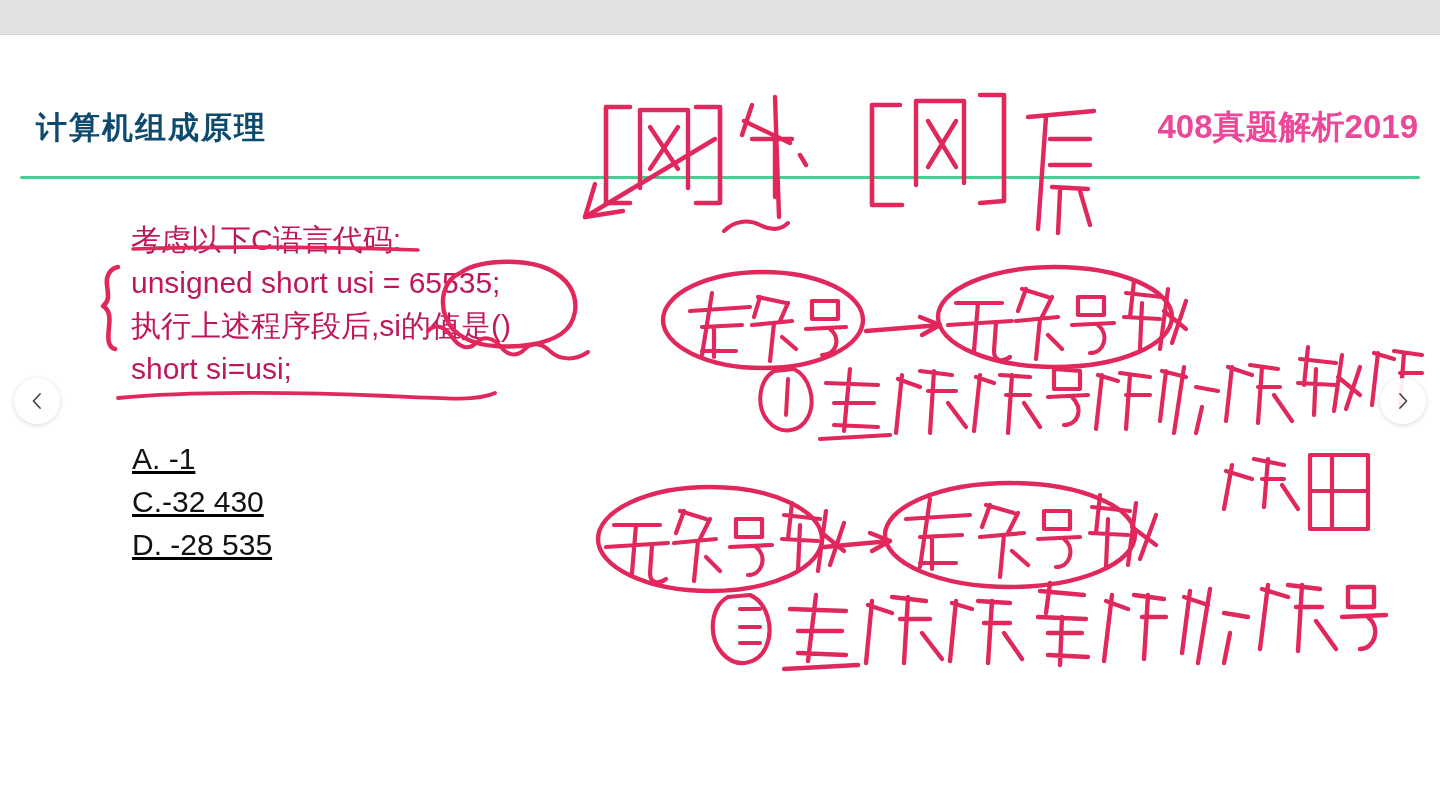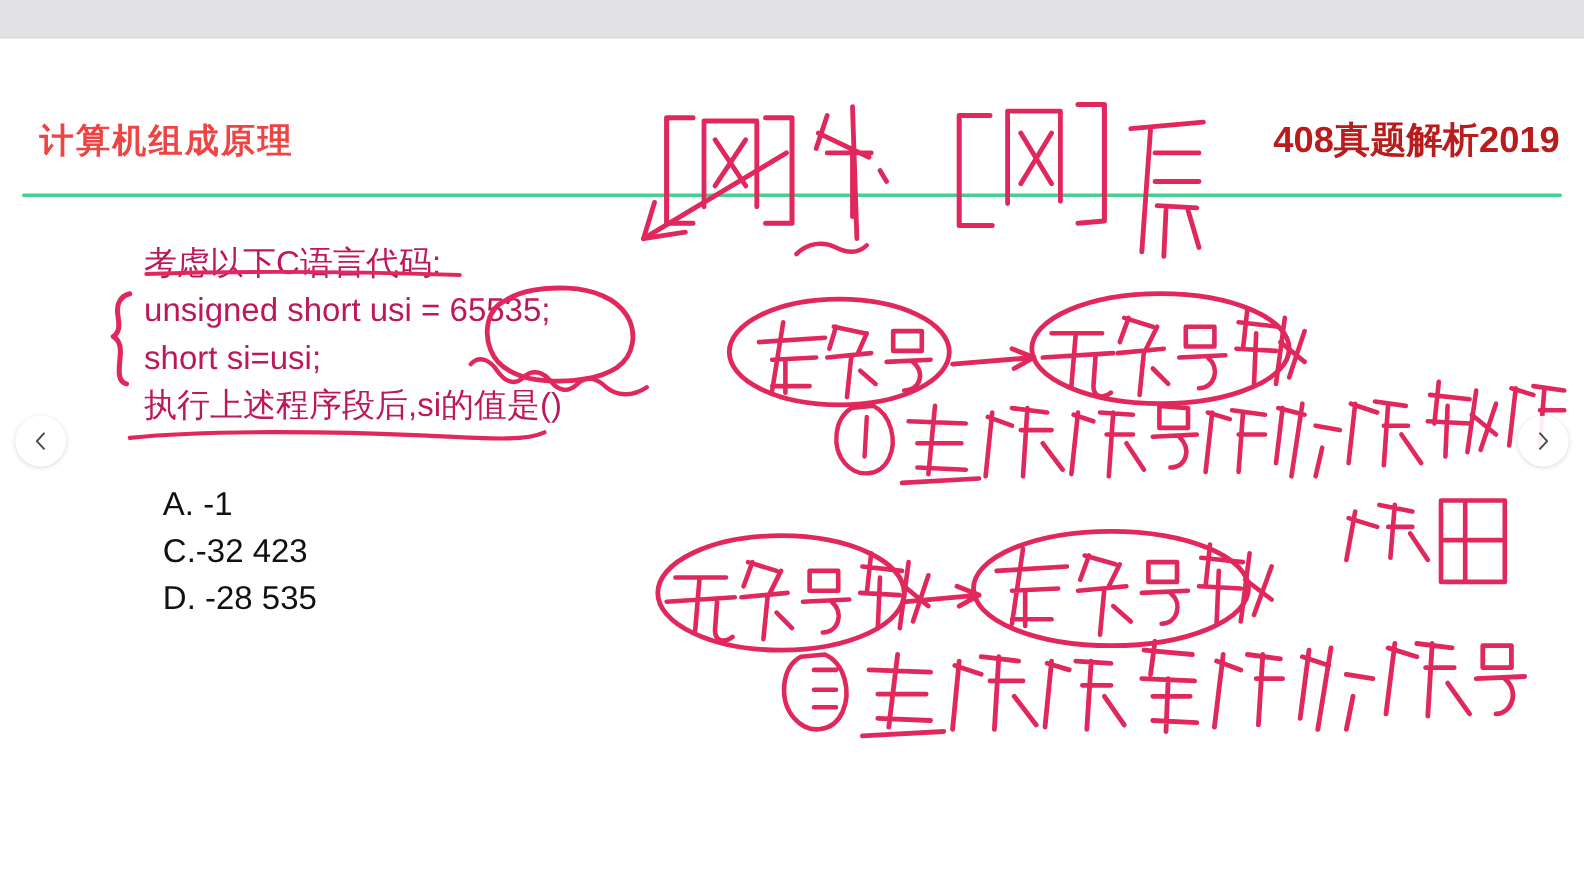--- a/index.html
+++ b/index.html
@@ -36,30 +36,30 @@
     background: #ffffff;
   }
 
   
   .hdr-left {
     position: absolute;
     left: 36px; top: 72px;
     font-size: 31px;
     font-weight: bold;
     letter-spacing: 2px;
-    color: #ef4444;
+    color: #0c4a6e;
     white-space: nowrap;
   }
   .hdr-right {
     position: absolute;
     right: 22px; top: 70px;
     font-size: 33px;
     font-weight: bold;
     letter-spacing: 0px;
-    color: #b91c1c;
+    color: #ec4899;
     white-space: nowrap;
   }
   .hdr-rule {
     position: absolute;
     left: 20px; top: 141px;
     width: 1400px; height: 3px;
     background: #45cf91;
     border-radius: 2px;
   }
 
@@ -72,21 +72,21 @@
   .qline {
     font-size: 30px;
     line-height: 43px;
     color: #be185d;
     white-space: nowrap;
     font-family: "Liberation Sans", "DejaVu Sans", sans-serif;
   }
 
   .options {
     position: absolute;
-    left: 148px; top: 402px;
+    left: 132px; top: 402px; text-decoration: underline;
   }
   .optline {
     font-size: 30px;
     line-height: 43px;
     color: #111111;
     white-space: nowrap;
   }
 
   
   .navbtn {
@@ -122,27 +122,27 @@
 
   <div class="slide">
 
     <div class="hdr-left">计算机组成原理</div>
     <div class="hdr-right">408真题解析2019</div>
     <div class="hdr-rule"></div>
 
     <div class="qbody">
       <div class="qline">考虑以下C语言代码:</div>
       <div class="qline">unsigned short usi = 65535;</div>
+      <div class="qline">执行上述程序段后,si的值是()</div>
       <div class="qline">short si=usi;</div>
-      <div class="qline">执行上述程序段后,si的值是()</div>
     </div>
 
     <div class="options">
       <div class="optline">A. -1</div>
-      <div class="optline">C.-32 423</div>
+      <div class="optline">C.-32 430</div>
       <div class="optline">D. -28 535</div>
     </div>
 
     <svg class="ink" viewBox="0 0 1440 810">
       <g fill="none" stroke="#e0285c" stroke-width="4.2" stroke-linecap="round" stroke-linejoin="round">
 
         <path d="M118 232 c-9 2 -12 10 -11 18 c1 9 3 16 -4 21 c7 4 7 12 6 21 c-1 10 -2 20 6 22" stroke-width="4.6"></path>
 
         <path d="M133 214 c90 -3 190 -2 285 1" stroke-width="3.6"></path>
 

